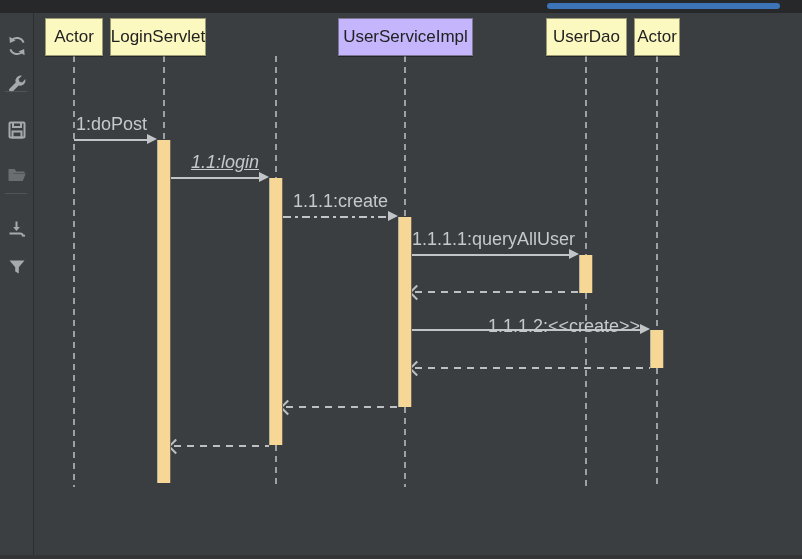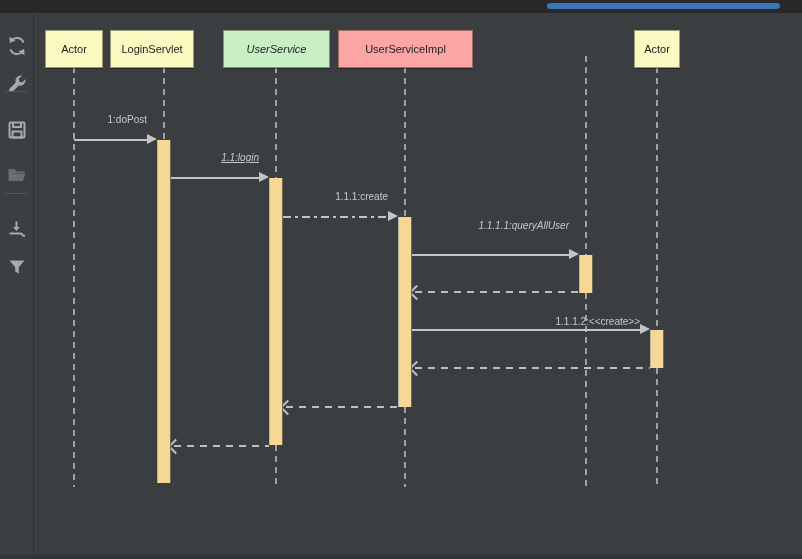--- a/index.html
+++ b/index.html
@@ -9,30 +9,30 @@
   
   #chrome-strip{position:absolute;left:0;top:0;width:802px;height:13px;background:#26282a;}
   #hscroll-thumb{position:absolute;left:547px;top:3px;width:233px;height:6px;border-radius:3px;background:#3d74b8;}
   #bottom-edge{position:absolute;left:0;top:555px;width:802px;height:4px;background:#323436;}
   
   #toolbar{position:absolute;left:0;top:13px;width:33px;height:546px;background:#3c3f41;border-right:1px solid #2d2f31;}
   .tb-btn{position:absolute;left:4px;width:25px;height:25px;display:flex;align-items:center;justify-content:center;cursor:pointer;}
   .tb-sep{position:absolute;left:5px;width:22px;height:1px;background:#515557;}
   
   #stage{position:absolute;left:0;top:0;width:802px;height:559px;}
-  .pbox{position:absolute;top:30px;height:38px;box-sizing:border-box;
+  .pbox{position:absolute;top:18px;height:38px;box-sizing:border-box;
         display:flex;align-items:center;justify-content:center;
         border:1px solid rgba(40,40,20,.45);box-shadow:0 1px 0 rgba(0,0,0,.4);
-        font-size:11px;color:#222;cursor:pointer;}
+        font-size:17px;color:#222;cursor:pointer;}
   .pbox span{white-space:nowrap;}
   .lifeline{position:absolute;width:2px;
         background:repeating-linear-gradient(to bottom,#9ea1a3 0 6px,transparent 6px 11px);}
   .actbar{position:absolute;width:14px;background:#f7d795;
         box-shadow:inset 1px 0 0 #b8b4a2,inset -1px 0 0 #6e6753;}
-  .msg-label{position:absolute;height:18px;font-size:10px;color:#c6c9cb;
+  .msg-label{position:absolute;height:18px;font-size:18px;color:#c6c9cb;
         text-align:right;white-space:nowrap;cursor:pointer;}
   .msg-label.it{font-style:italic;}
   .call-line{position:absolute;height:2px;background:#c2c5c7;}
   .call-line.dashdot{background:repeating-linear-gradient(to right,#c2c5c7 0 8px,transparent 8px 12px,#c2c5c7 12px 15px,transparent 15px 19px);}
   .call-head{position:absolute;width:0;height:0;
         border-top:5px solid transparent;border-bottom:5px solid transparent;border-left:10px solid #c2c5c7;}
   .ret-line{position:absolute;height:2px;
         background:repeating-linear-gradient(to right,#bdc0c2 0 7px,transparent 7px 13px);}
   .ret-head{position:absolute;width:9px;height:9px;
         border-left:2px solid #bdc0c2;border-bottom:2px solid #bdc0c2;transform:rotate(45deg);}
@@ -71,35 +71,35 @@
       <div class="call-head" style="left: 147px; top: 134px;"></div>
       <div class="msg-label" style="left: 74px; top: 114px; width: 73px;">1:doPost</div>
       <div class="call-line" style="left: 171px; top: 177px; width: 89px;"></div>
       <div class="call-head" style="left: 259px; top: 172px;"></div>
       <div class="msg-label it" style="left: 171px; top: 152px; width: 88px; text-decoration: underline;">1.1:login</div>
       <div class="call-line dashdot" style="left: 283px; top: 216px; width: 106px;"></div>
       <div class="call-head" style="left: 388px; top: 211px;"></div>
       <div class="msg-label" style="left: 283px; top: 191px; width: 105px;">1.1.1:create</div>
       <div class="call-line" style="left: 412px; top: 254px; width: 158px;"></div>
       <div class="call-head" style="left: 569px; top: 249px;"></div>
-      <div class="msg-label" style="left: 412px; top: 220px; width: 157px; font-style: italic;">1.1.1.1:queryAllUser</div>
+      <div class="msg-label" style="left: 412px; top: 229px; width: 157px;">1.1.1.1:queryAllUser</div>
       <div class="call-line" style="left: 412px; top: 329px; width: 229px;"></div>
       <div class="call-head" style="left: 640px; top: 324px;"></div>
       <div class="msg-label" style="left: 412px; top: 316px; width: 228px;">1.1.1.2:&lt;&lt;create&gt;&gt;</div>
       <div class="pbox" style="left: 45px; width: 58px; background: rgb(251, 248, 192);">
         <span>Actor</span>
       </div>
-      <div class="pbox" style="left: 110px; width: 84px; background: rgb(251, 248, 192);">
+      <div class="pbox" style="left: 110px; width: 96px; background: rgb(251, 248, 192);">
         <span>LoginServlet</span>
       </div>
-      <div class="pbox" style="left: 223px; width: 107px; background: rgb(201, 239, 197);">
-        <span style="font-style: italic;">UserService</span>
+      <div class="pbox" style="left: 338px; width: 135px; background: #c4b5fd;">
+        <span>UserServiceImpl</span>
       </div>
-      <div class="pbox" style="left: 338px; width: 135px; background: #fca5a5;">
-        <span>UserServiceImpl</span>
+      <div class="pbox" style="left: 546px; width: 81px; background: rgb(251, 248, 192);">
+        <span>UserDao</span>
       </div>
       <div class="pbox" style="left: 634px; width: 46px; background: rgb(251, 248, 192);">
         <span>Actor</span>
       </div>
     </div>
 
   <div id="chrome-strip">
     <div id="hscroll-thumb"></div>
   </div>
 

